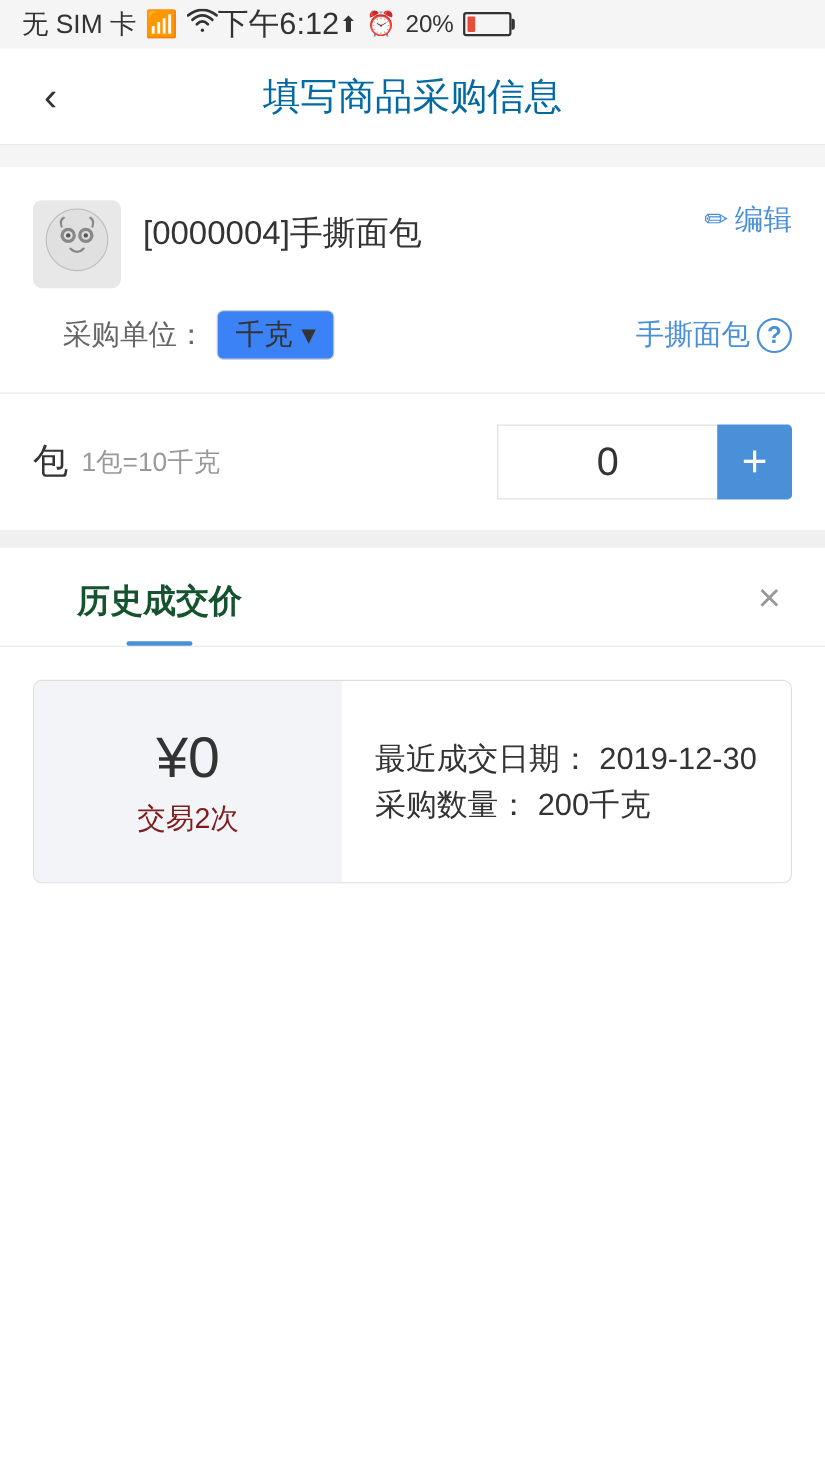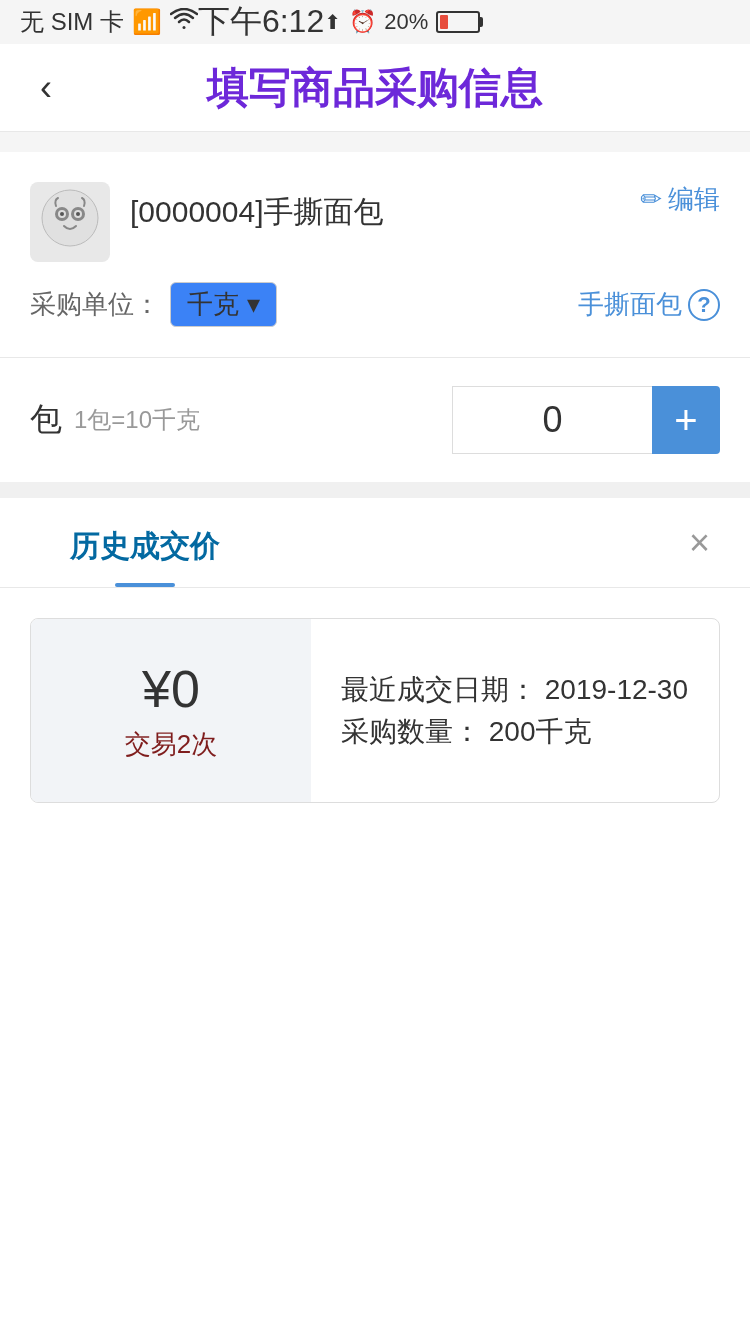--- a/index.html
+++ b/index.html
@@ -18,21 +18,21 @@
       width: 690px;
       height: 44px;
       background: #f5f5f5;
       display: flex;
       align-items: center;
       padding: 0 20px;
       font-size: 24px;
       color: #333;
     }
     .status-left { display: flex; align-items: center; gap: 8px; }
-    .status-center { font-size: 32px; font-weight: 500; }
+    .status-center { font-size: 28px; font-weight: 500; }
     .status-right { display: flex; align-items: center; gap: 8px; font-size: 22px; }
     .battery {
       width: 44px; height: 22px;
       border: 2px solid #333;
       border-radius: 3px;
       position: relative;
       display: inline-flex;
       align-items: center;
       padding: 2px;
     }
@@ -65,23 +65,23 @@
     .nav-back {
       font-size: 36px;
       color: #333;
       cursor: pointer;
       padding: 10px;
     }
     .nav-title {
       position: absolute;
       left: 50%;
       transform: translateX(-50%);
-      font-size: 42px;
-      font-weight: 700;
-      color: #6d28d9;
+      font-size: 34px;
+      font-weight: 400;
+      color: #0369a1;
     }
 
     
     .product-card {
       background: #fff;
       margin-top: 20px;
       padding: 30px;
     }
     .product-header {
       display: flex;
@@ -122,21 +122,21 @@
       gap: 6px;
       cursor: pointer;
       white-space: nowrap;
     }
     .product-unit-row {
       display: flex;
       align-items: center;
       justify-content: space-between;
       margin-top: 10px;
     }
-    .unit-label { font-size: 26px; color: #666; }
+    .unit-label { font-size: 26px; color: #666; margin-left: 27px; }
     .unit-select {
       border: 1px solid #ccc;
       border-radius: 6px;
       padding: 4px 16px;
       font-size: 26px;
       color: #333;
       display: inline-flex;
       align-items: center;
       gap: 8px;
       margin-left: 10px;
@@ -213,21 +213,21 @@
       position: relative;
     }
     .tab-item {
       padding: 28px 40px 20px;
       font-size: 30px;
       color: #999;
       cursor: pointer;
       position: relative;
     }
     .tab-item.active {
-      color: #0369a1;
+      color: #14532d;
       font-weight: 600;
     }
     .tab-item.active::after {
       content: '';
       position: absolute;
       bottom: 0;
       left: 50%;
       transform: translateX(-50%);
       width: 60px;
       height: 4px;

